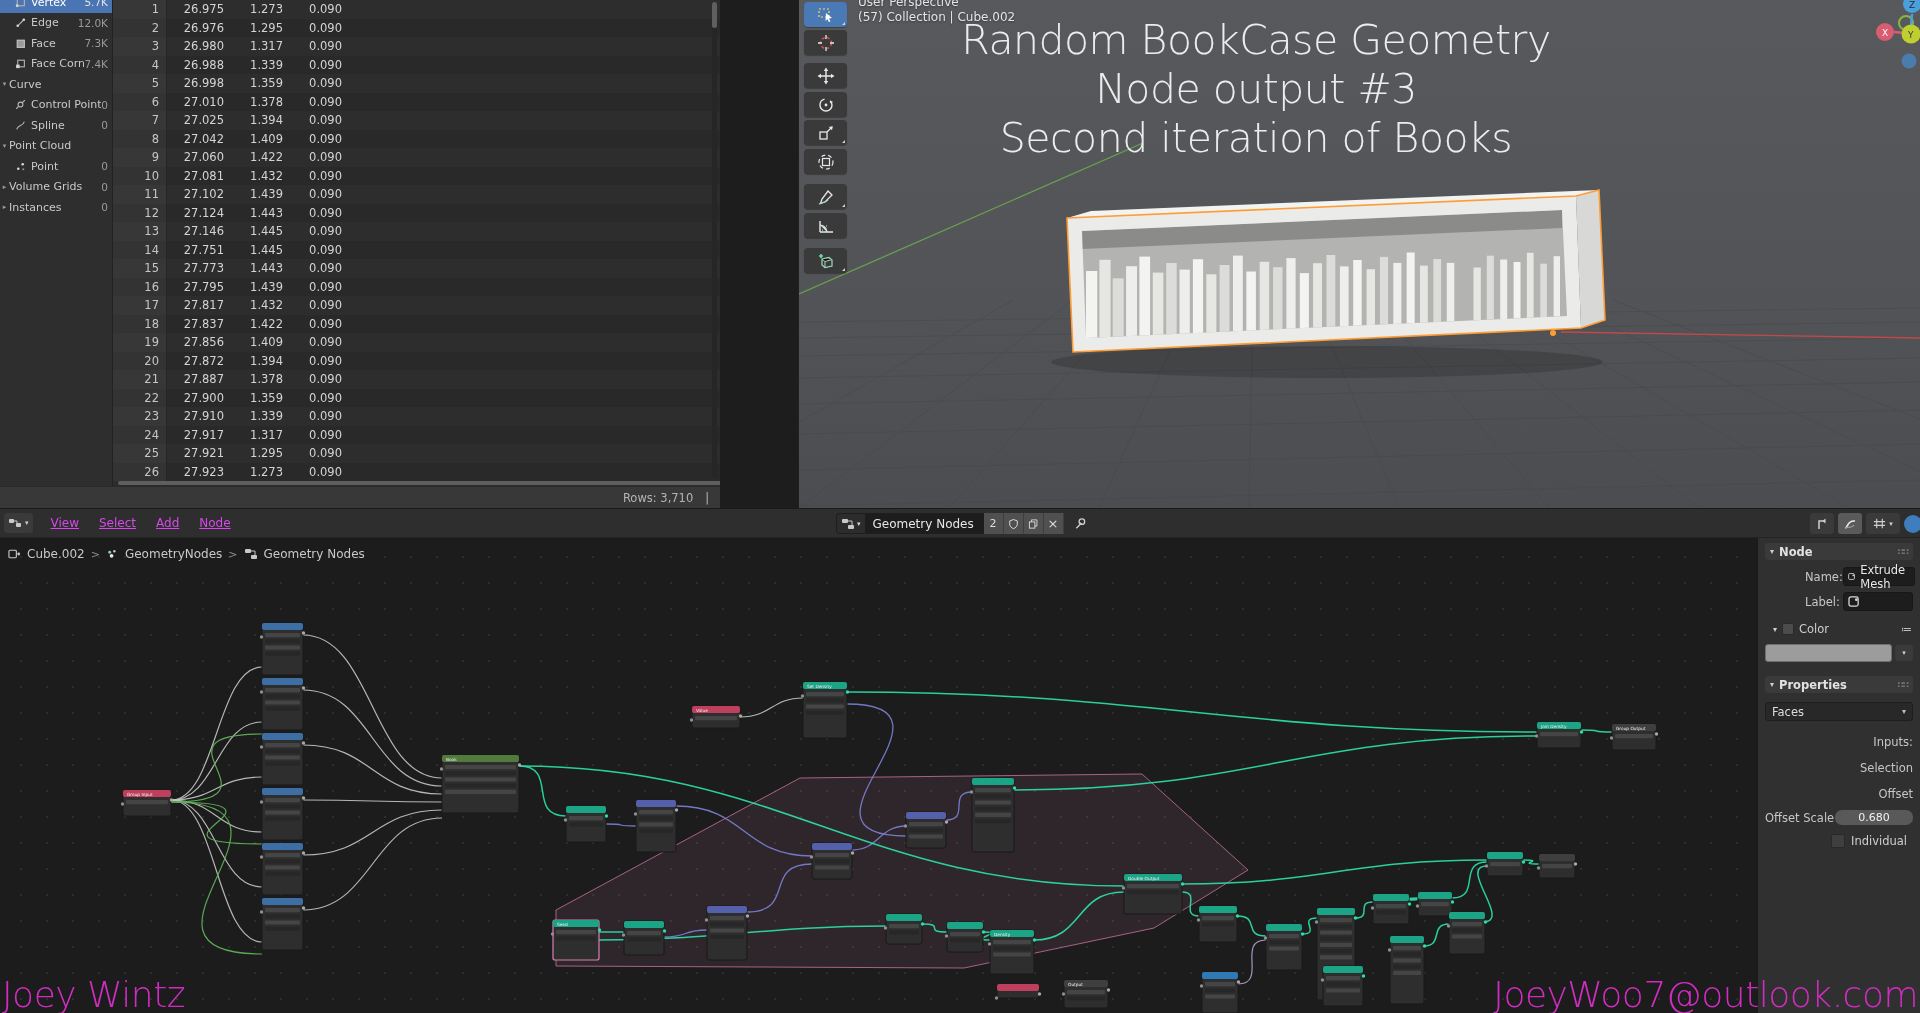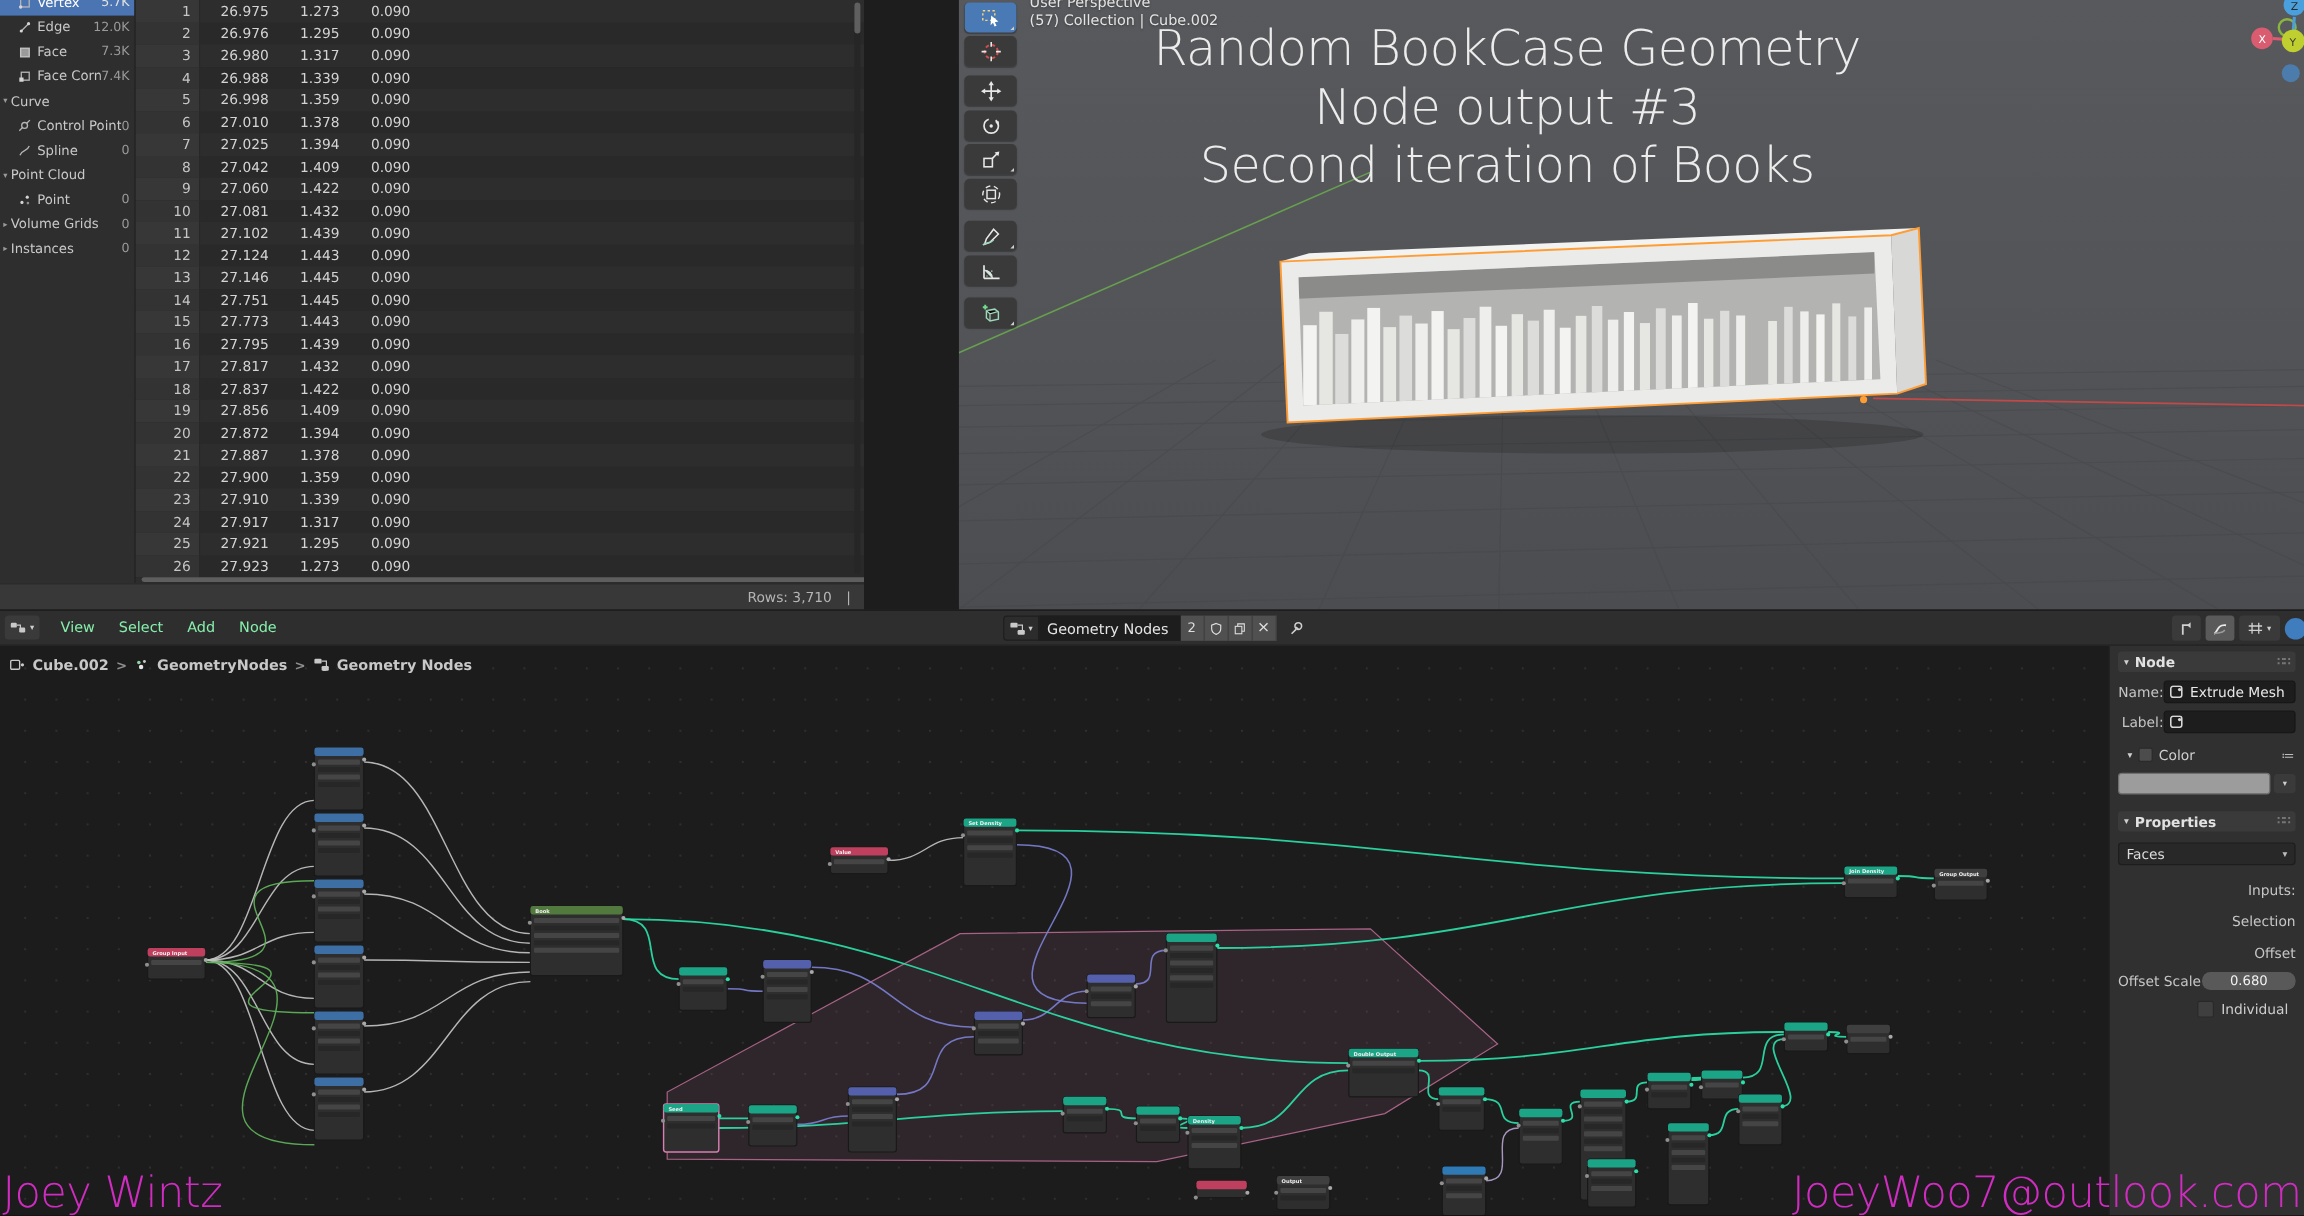--- a/index.html
+++ b/index.html
@@ -47,53 +47,53 @@
         display:flex;align-items:center;justify-content:center;box-shadow:0 1px 1px rgba(0,0,0,.3);}
   .tbtn.active{background:#4a7ab5;}
   .tbtn svg{display:block;}
   .tbtn .tri{position:absolute;right:2px;bottom:2px;width:0;height:0;
              border-left:3px solid transparent;border-bottom:3px solid #cfcfcf;}
   
   .ne-head{position:absolute;left:0;top:508px;width:1920px;height:30px;background:#2e2e2e;
            border-top:1px solid #1a1a1a;border-bottom:1px solid #232323;box-sizing:border-box;z-index:6;}
   .ne-left{position:absolute;left:4px;top:0;height:28px;display:flex;align-items:center;}
   .etype{display:flex;align-items:center;background:#3a3a3a;border-radius:3px;height:20px;padding:0 4px;margin-right:8px;}
-  .menu{font-size:12px;color:#86efac;padding:0 10px;line-height:28px;}
+  .menu{font-size:12px;color:#d946ef;padding:0 10px;line-height:28px;text-decoration:underline;}
   .ne-tree{position:absolute;left:836px;top:4px;height:21px;display:flex;align-items:center;z-index:7;}
   .tree-btn{display:flex;align-items:center;background:#2c2c2c;height:21px;border-radius:3px 0 0 3px;
             padding:0 4px;border:1px solid #1e1e1e;box-sizing:border-box;}
   .tree-name{display:flex;align-items:center;background:#1d1d1d;height:21px;width:118px;padding:0 7px;
              font-size:12px;color:#e6e6e6;border-top:1px solid #1e1e1e;border-bottom:1px solid #1e1e1e;box-sizing:border-box;}
   .tree-seg{display:flex;align-items:center;justify-content:center;background:#505050;height:21px;min-width:20px;
             border-right:1px solid #3e3e3e;color:#dedede;font-size:11px;box-sizing:border-box;}
   .tree-seg:last-of-type{border-radius:0 3px 3px 0;border-right:none;}
   .pin{margin-left:10px;display:flex;align-items:center;}
   .ne-right{position:absolute;right:8px;top:4px;height:21px;display:flex;align-items:center;gap:4px;z-index:7;}
   .hbtn{display:flex;align-items:center;justify-content:center;width:24px;height:21px;background:#3a3a3a;border-radius:3px;}
   .hbtn.on{background:#5a5a5a;}
   .hbtn.wide{width:34px;}
   .blue-dot{position:absolute;right:-10px;top:2px;width:18px;height:18px;border-radius:50%;background:#3f7dbf;}
   
   .canvas{position:absolute;left:0;top:538px;width:1757px;height:475px;background-color:#1c1c1c;
           background-image:radial-gradient(circle,#2e2e2e 1px,transparent 1.3px);background-size:26px 26px;
-          background-position:8px 6px;overflow:hidden;font-weight:bold;}
+          background-position:8px 6px;overflow:hidden;}
   #graph{position:absolute;left:0;top:0;}
   .crumb{position:absolute;left:8px;top:9px;display:flex;align-items:center;gap:6px;font-size:12px;
          color:#c8c8c8;z-index:5;}
   .crumb .sep{color:#8f8f8f;font-size:11px;}
   .crumb .cico{display:flex;align-items:center;}
   
   .npanel{position:absolute;left:1757px;top:538px;width:163px;height:475px;background:#303030;
           border-left:1px solid #1a1a1a;box-sizing:border-box;padding:5px 7px;font-size:11.5px;color:#cecece;}
   .phead{display:flex;align-items:center;height:17px;background:#3a3a3a;border-radius:3px;padding:0 5px;
          color:#e2e2e2;font-weight:bold;font-size:11.5px;}
   .phead .chev{font-size:8px;margin-right:5px;color:#cfcfcf;}
   .phead .grip{margin-left:auto;color:#787878;font-size:9px;letter-spacing:-1px;}
   .frow{display:flex;align-items:center;margin-top:7px;}
-  .frow .flab{width:38px;text-align:right;color:#c6c6c6;flex:none;}
+  .frow .flab{width:38px;text-align:left;color:#c6c6c6;flex:none;margin-left:40px;}
   .field{flex:1;display:flex;align-items:center;background:#1d1d1d;border:1px solid #171717;border-radius:3px;
          height:17px;padding:0 4px;color:#e8e8e8;gap:4px;}
   .subhead{display:flex;align-items:center;margin-top:11px;gap:5px;}
   .subhead .chev{font-size:8px;color:#cfcfcf;margin-left:8px;}
   .cbx{width:10px;height:10px;background:#4c4c4c;border:1px solid #2a2a2a;border-radius:2px;flex:none;}
   .listico{margin-left:auto;color:#bdbdbd;font-size:11px;letter-spacing:1px;}
   .swrow{display:flex;align-items:center;margin-top:8px;gap:3px;}
   .swatch{flex:1;height:16px;background:#9c9c9c;border-radius:3px;border:1px solid #6f6f6f;}
   .swbtn{width:18px;height:16px;background:#3a3a3a;border-radius:3px;display:flex;align-items:center;
          justify-content:center;font-size:7px;color:#cfcfcf;}

